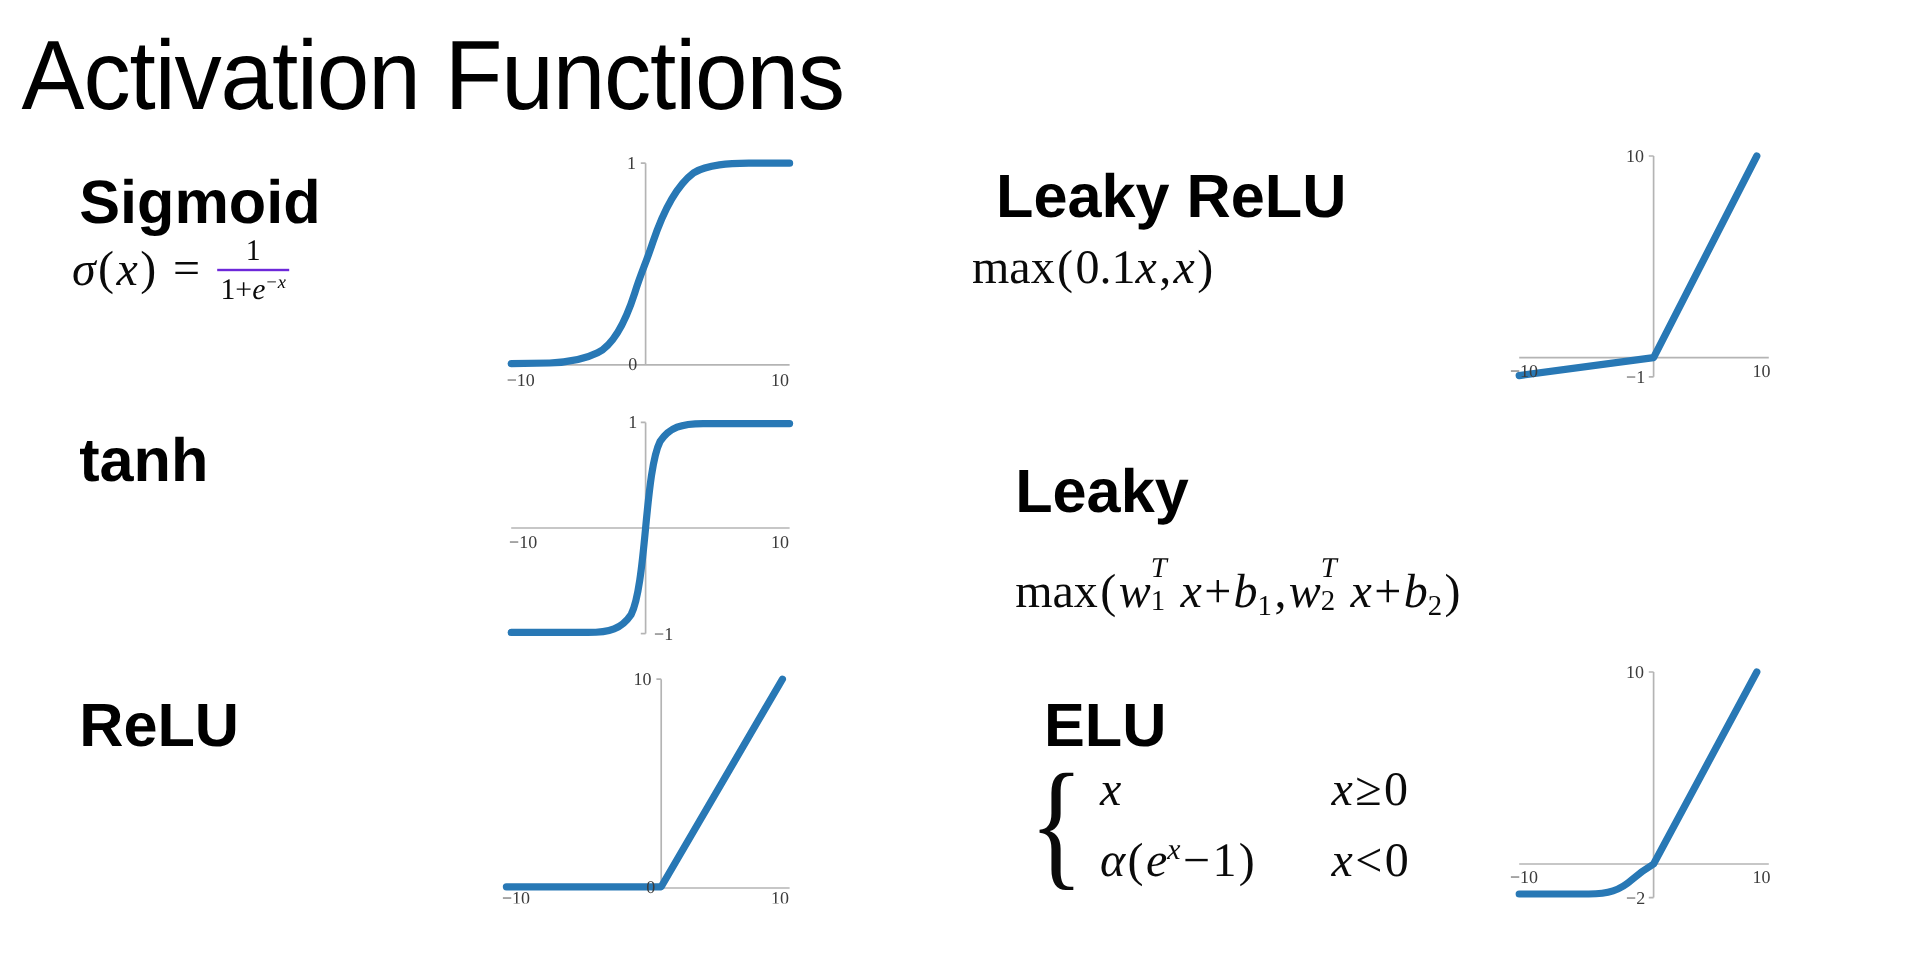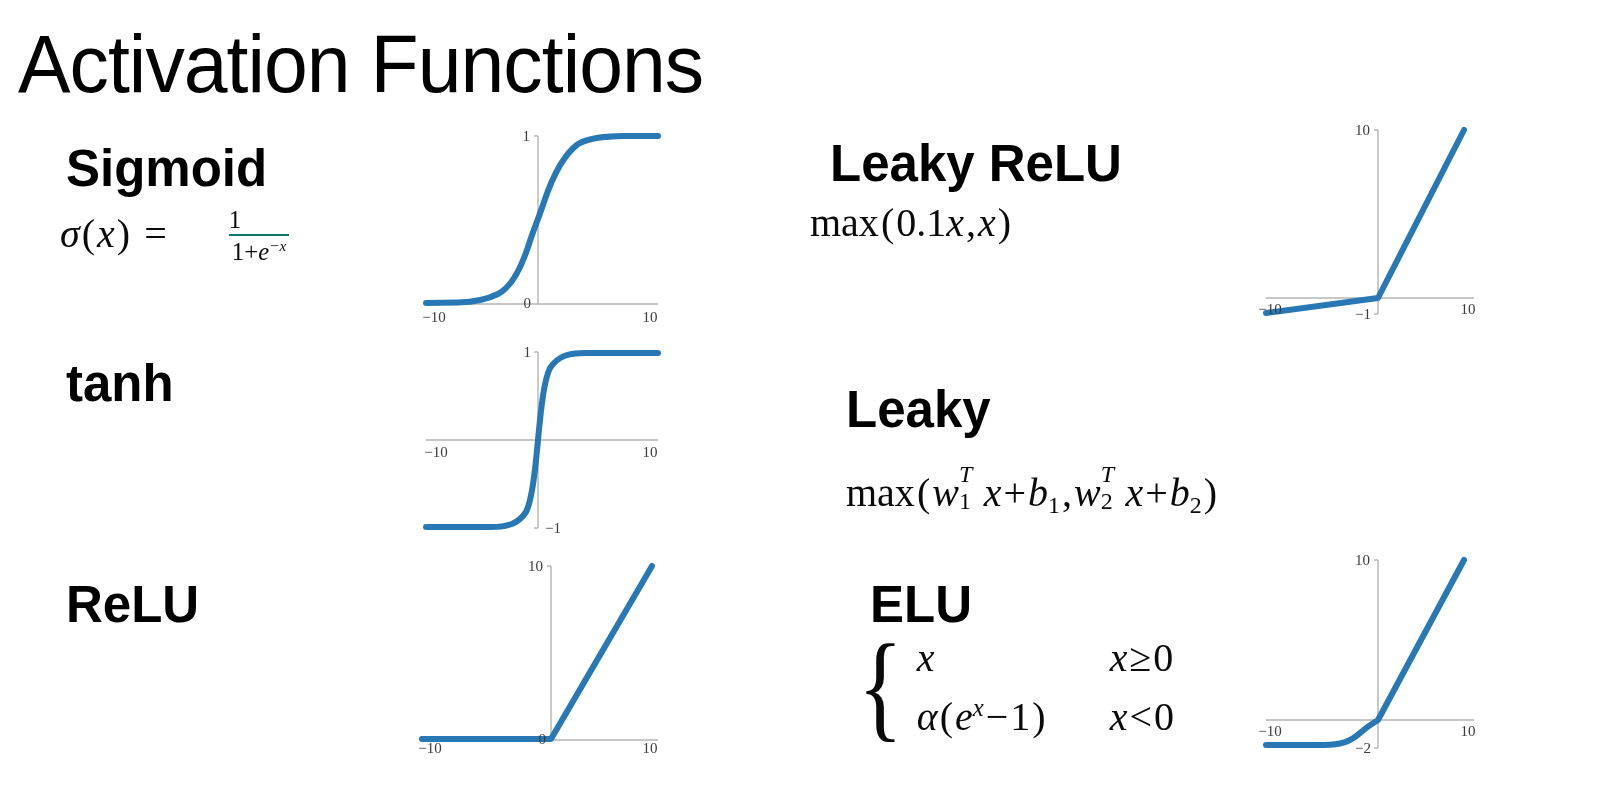--- a/index.html
+++ b/index.html
@@ -62,23 +62,22 @@
     text-align: center;
     font-size: 0.62em;
     line-height: 1.12;
     margin: 0 2px;
     position: relative;
     top: -2px;
   }
   .frac .num { display: block; padding: 0 3px; }
   .frac .den {
     display: block;
-    border-top: 2px solid #0f766e;
+    border-top: 2px solid #6d28d9;
     padding: 1px 3px 0 3px;
-    margin-left: 48px;
   }
 
   sup.sp { font-size: 0.62em; vertical-align: super; font-style: italic; }
   sub.sb { font-size: 0.60em; vertical-align: -0.28em; font-style: normal; }
 
   
   .subsup {
     display: inline-block;
     position: relative;
     width: 0.62em;
@@ -134,21 +133,21 @@
 </style>
 </head>
 <body>
 
 <div id="slide">
 
   <div id="page-title">Activation Functions</div>
 
   <div class="fn-name" style="left:66px; top:147px;">Sigmoid</div>
 
-  <div class="fn-formula" style="left:60px; top:208px;">
+  <div class="fn-formula" style="left:60px; top:198px;">
     <span class="mi">σ</span><span class="mo">(</span><span class="mi">x</span><span class="mo">)</span>
     <span class="mo">=</span>
     <span class="frac">
       <span class="num">1</span>
       <span class="den"><span>1</span><span>+</span><span class="mi">e</span><sup class="sp">−x</sup></span>
     </span>
   </div>
 
   <div class="plot" style="left:412px; top:122px;">
     <svg width="252" height="205" viewBox="0 0 252 205">

